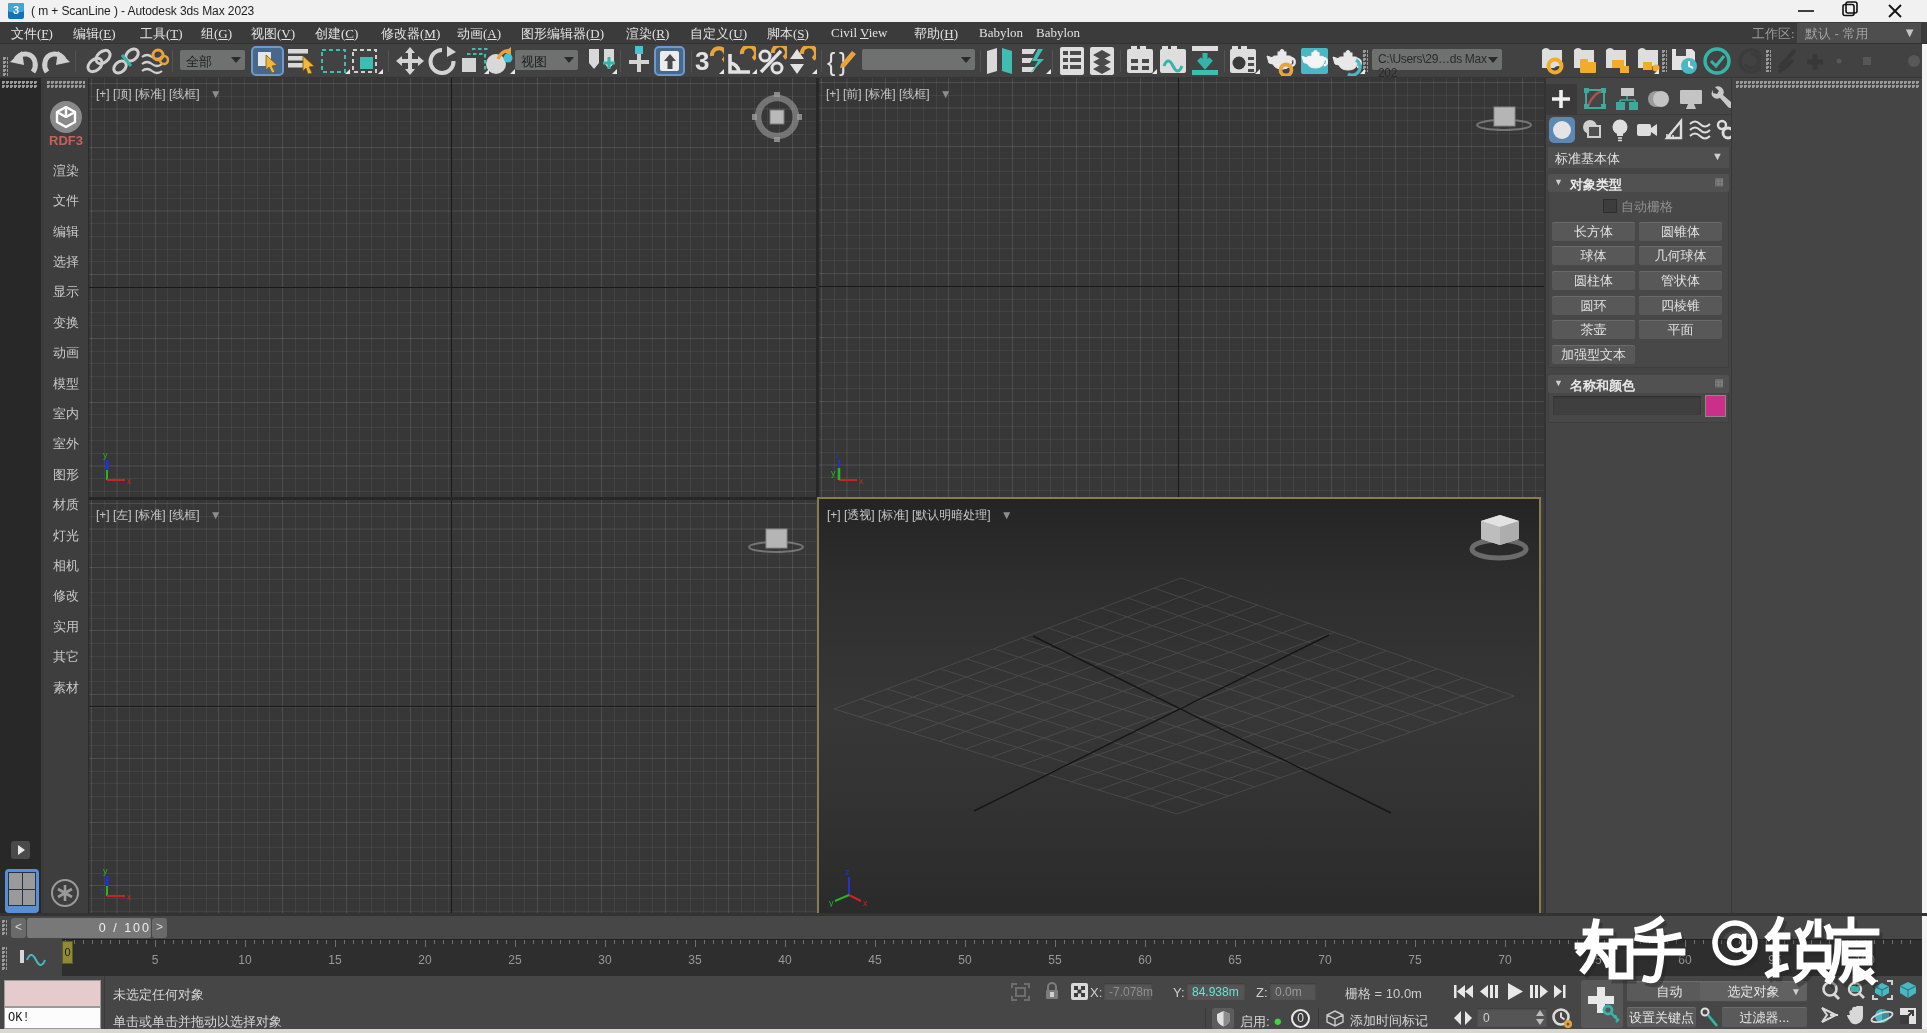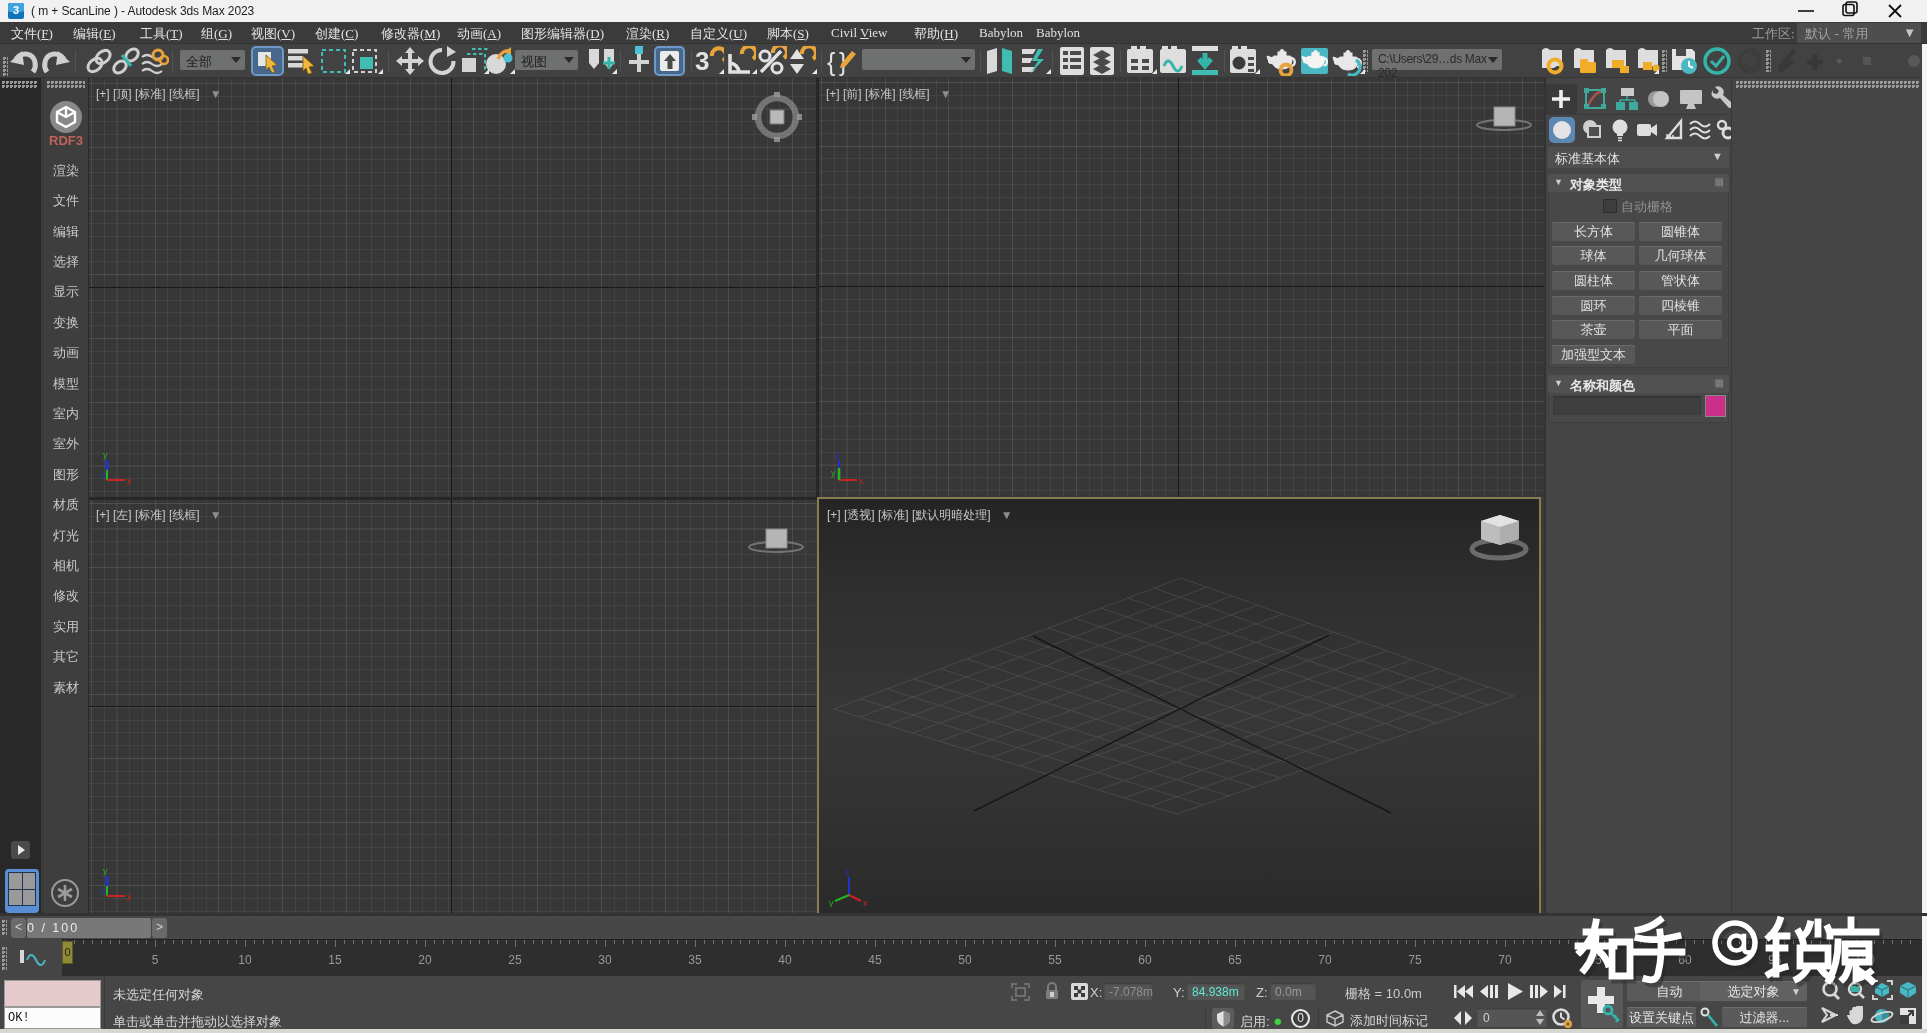--- a/index.html
+++ b/index.html
@@ -588,21 +588,21 @@
   </div>
   <div id="rightpanel" class="abs">
     <div class="handleh" style="left:4px;top:3px;width:183px"></div>
   </div>
   <div id="whitestrip" class="abs"></div>
 
   <div id="rowgap" class="abs"></div>
   <div id="timeslider" class="abs">
     <div class="handleh" style="left:2px;top:4px;width:5px;height:16px;background-size:4px 4px;"></div>
     <div style="position:absolute;left:11px;top:2px;width:15px;height:20px;background:#6a6a6a;border-radius:3px;color:#d5d5d5;text-align:center;font-size:12px;line-height:19px;">&lt;</div>
-    <div style="position:absolute;left:27px;top:2px;width:124px;height:20px;background:#787878;border-radius:2px;color:#ececec;text-align:left;font-size:12.5px;line-height:20px;letter-spacing:2px;">0 / 100</div>
+    <div style="position:absolute;left:27px;top:2px;width:124px;height:20px;background:#787878;border-radius:2px;color:#ececec;text-align:right;font-size:12.5px;line-height:20px;letter-spacing:2px;">0 / 100</div>
     <div style="position:absolute;left:152px;top:2px;width:15px;height:20px;background:#6a6a6a;border-radius:3px;color:#d5d5d5;text-align:center;font-size:12px;line-height:19px;">&gt;</div>
   </div>
   <div id="rulerleft" class="abs">
     <div class="handleh" style="left:2px;top:8px;width:5px;height:24px;background-size:4px 4px;"></div>
     <svg style="position:absolute;left:18px;top:8px" width="32" height="20">
       <rect x="2" y="3" width="4" height="13" fill="#d8d8d8"></rect>
       <path d="M9 13 q4 -10 9 0 t9 0" fill="none" stroke="#49b8c4" stroke-width="2"></path>
     </svg>
   </div>
   <div id="ruler" class="abs">

